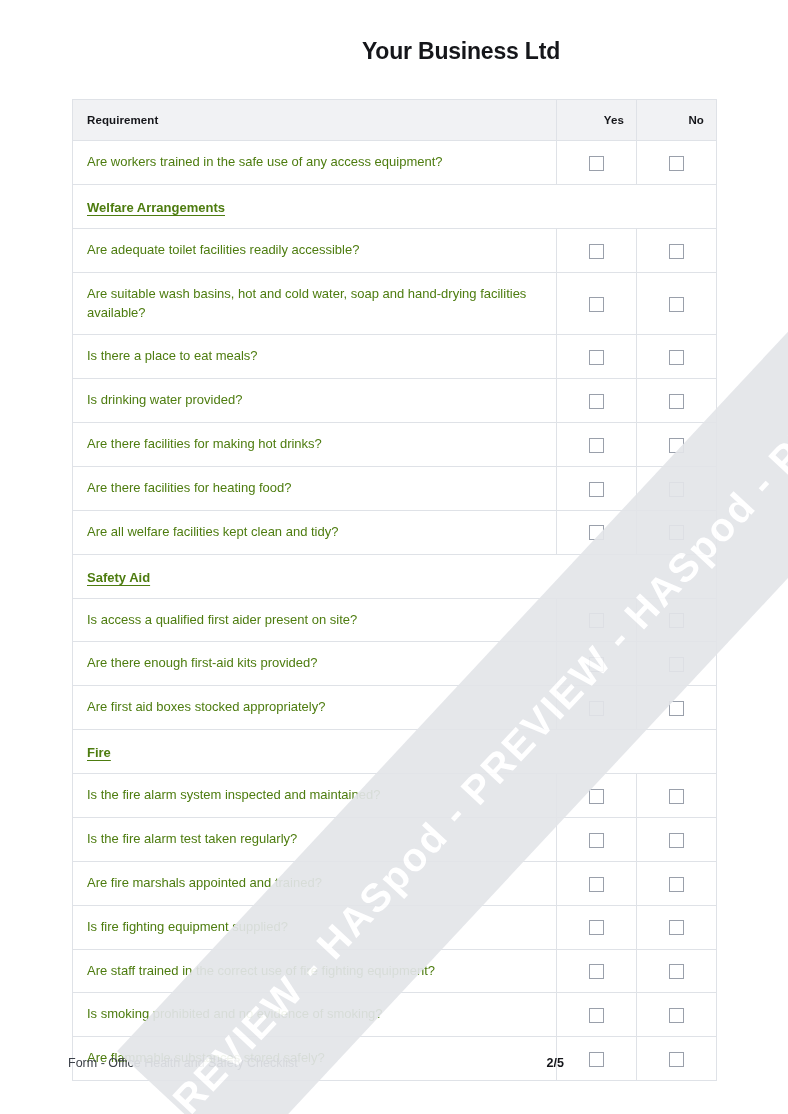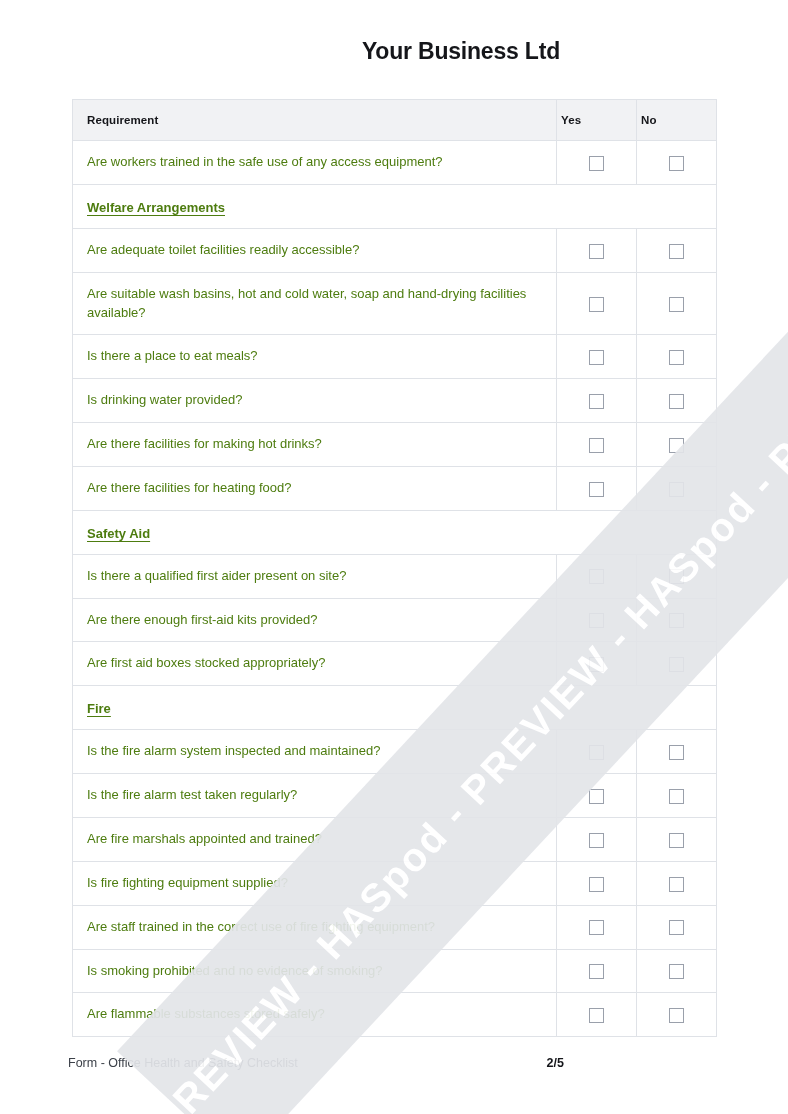--- a/index.html
+++ b/index.html
@@ -70,21 +70,21 @@
     background: #f1f2f4;
     font-size: 11.5px;
     font-weight: bold;
     color: #15161a;
     height: 41px;
     padding: 0 14px;
     letter-spacing: 0.1px;
   }
   thead th.th-req { text-align: left; }
   thead th.th-yes,
-  thead th.th-no { text-align: left; padding: 4px; }
+  thead th.th-no { text-align: right; padding: 12px; }
 
   
   td.q-text {
     font-size: 13px;
     color: #4d7c0f;
     line-height: 1.45;
     padding: 12px 14px;
     text-align: left;
   }
 
@@ -238,25 +238,30 @@
           <tr class="q-row">
             <td class="q-text">Are there facilities for making hot drinks?</td>
             <td class="q-box"><span class="checkbox"></span></td>
             <td class="q-box"><span class="checkbox"></span></td>
           </tr>
           <tr class="q-row">
             <td class="q-text">Are there facilities for heating food?</td>
             <td class="q-box"><span class="checkbox"></span></td>
             <td class="q-box"><span class="checkbox"></span></td>
           </tr>
+          <tr class="q-row">
+            <td class="q-text">Are all welfare facilities kept clean and tidy?</td>
+            <td class="q-box"><span class="checkbox"></span></td>
+            <td class="q-box"><span class="checkbox"></span></td>
+          </tr>
           <tr class="section-row">
             <td class="section-cell" colspan="3"><span class="section-label">Safety Aid</span></td>
           </tr>
           <tr class="q-row">
-            <td class="q-text">Is there a qualified first aider present on site?</td>
+            <td class="q-text">Is access a qualified first aider present on site?</td>
             <td class="q-box"><span class="checkbox"></span></td>
             <td class="q-box"><span class="checkbox"></span></td>
           </tr>
           <tr class="q-row">
             <td class="q-text">Are there enough first-aid kits provided?</td>
             <td class="q-box"><span class="checkbox"></span></td>
             <td class="q-box"><span class="checkbox"></span></td>
           </tr>
           <tr class="q-row">
             <td class="q-text">Are first aid boxes stocked appropriately?</td>

